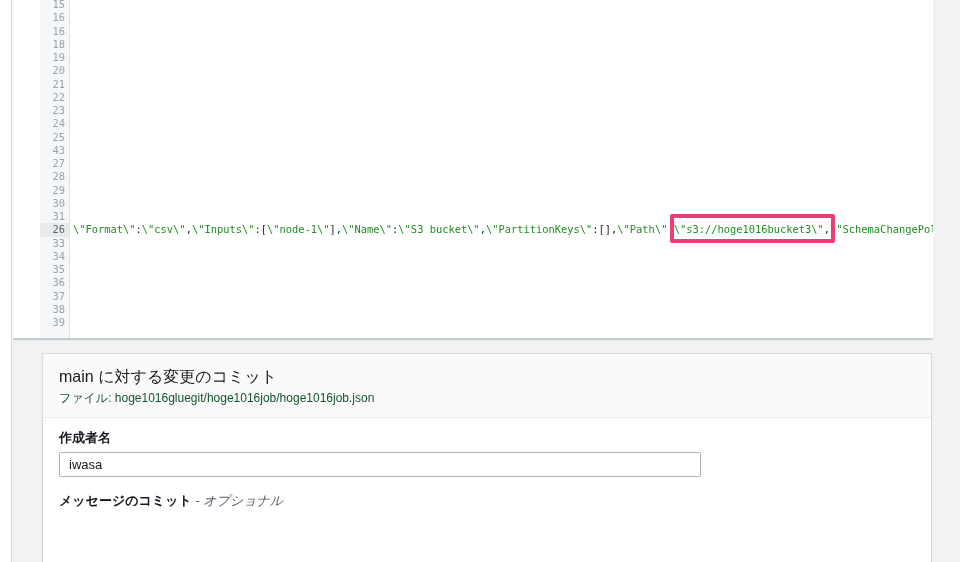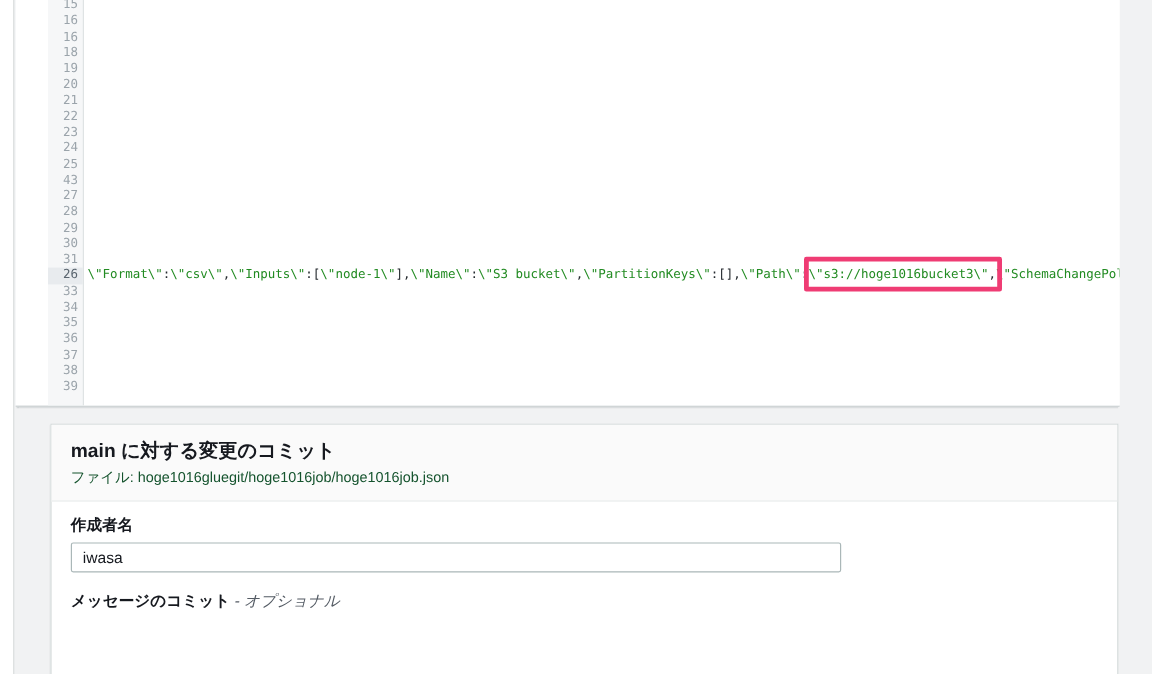--- a/index.html
+++ b/index.html
@@ -61,21 +61,21 @@
     background:#ffffff;
     border:1px solid #d5dbdb;
     box-shadow:0 1px 1px rgba(0,28,36,.12);
   }
   .card-header {
     background:#fafafa;
     border-bottom:1px solid #eaeded;
     padding:13px 16px 12px 16px;
   }
   .card-title {
-    font-size:16px; font-weight:700; color:#16191f; line-height:20px;
+    font-size:16px; font-weight:400; color:#16191f; line-height:20px;
   }
   .card-subtitle {
     font-size:12px; color:#14532d; margin-top:4px; line-height:14px;
   }
   .card-body { padding:12px 16px; }
   .field-label {
     font-size:13px; font-weight:700; color:#16191f;
     margin-bottom:6px; line-height:16px;
   }
   .optional-suffix { font-weight:400; font-style:italic; color:#545b64; }

